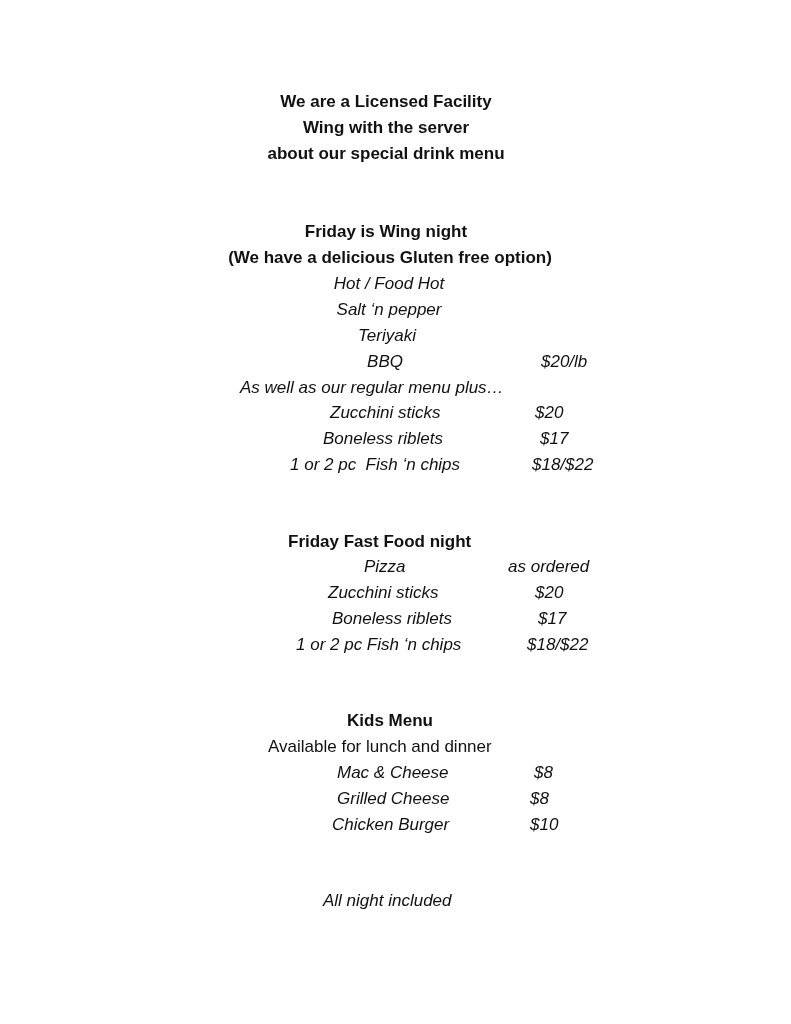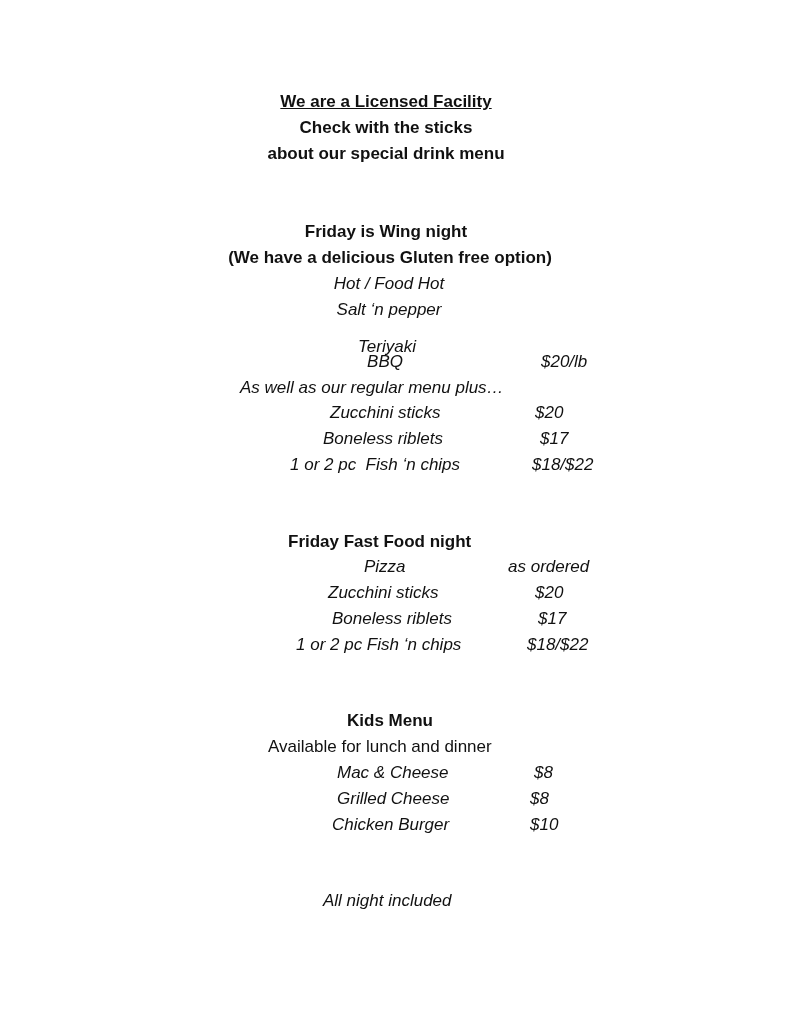--- a/index.html
+++ b/index.html
@@ -6,29 +6,29 @@
     body { width: 791px; height: 1024px; position: relative; overflow: hidden;
            font-family: "Liberation Sans", sans-serif; color: #111111; }
     .t { position: absolute; white-space: nowrap; font-size: 17px; line-height: 20px; }
     .b { font-weight: bold; }
     .i { font-style: italic; }
     .c { transform: translateX(-50%); }
   </style>
 </head>
 <body>
 
-<div class="t b c" style="left:386px; top:92px;text-decoration:underline;">We are a Licensed Facility</div>
-<div class="t b c" style="left:386px; top:118px;">Check with the sticks</div>
+<div class="t b c" style="left:386px; top:92px;">We are a Licensed Facility</div>
+<div class="t b c" style="left:386px; top:118px;">Wing with the server</div>
 <div class="t b c" style="left:386px; top:144px;">about our special drink menu</div>
 
 <div class="t b c" style="left:386px; top:222px;">Friday is Wing night</div>
 <div class="t b c" style="left:390px; top:248px;text-align:right;">(We have a delicious Gluten free option)</div>
 <div class="t i c" style="left:389px; top:274px;">Hot / Food Hot</div>
 <div class="t i c" style="left:389px; top:300px;">Salt ‘n pepper</div>
-<div class="t i c" style="left:387px; top:326px;margin-top:11px;">Teriyaki</div>
+<div class="t i c" style="left:387px; top:326px;">Teriyaki</div>
 <div class="t i c" style="left:385px; top:352px;">BBQ</div>
 <div class="t i" style="left:541px; top:352px;">$20/lb</div>
 <div class="t i" style="left:240px; top:378px;">As well as our regular menu plus…</div>
 
 <div class="t i" style="left:330px; top:403px;">Zucchini sticks</div>
 <div class="t i" style="left:535px; top:403px;">$20</div>
 <div class="t i" style="left:323px; top:429px;">Boneless riblets</div>
 <div class="t i" style="left:540px; top:429px;">$17</div>
 <div class="t i" style="left:290px; top:455px; white-space:pre;">1 or 2 pc  Fish ‘n chips</div>
 <div class="t i" style="left:532px; top:455px;">$18/$22</div>

